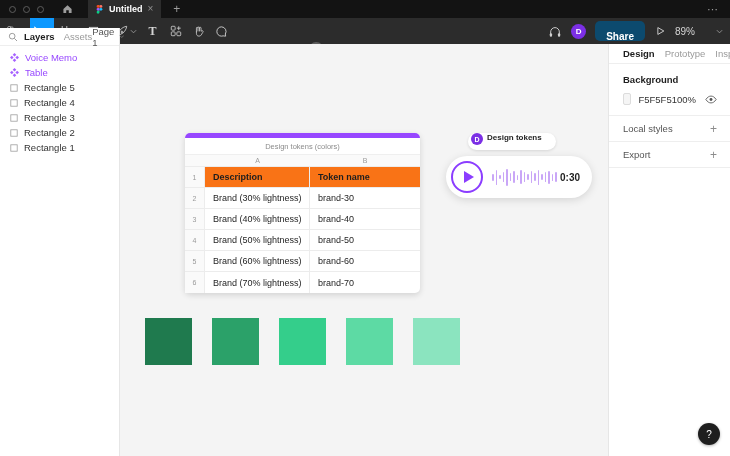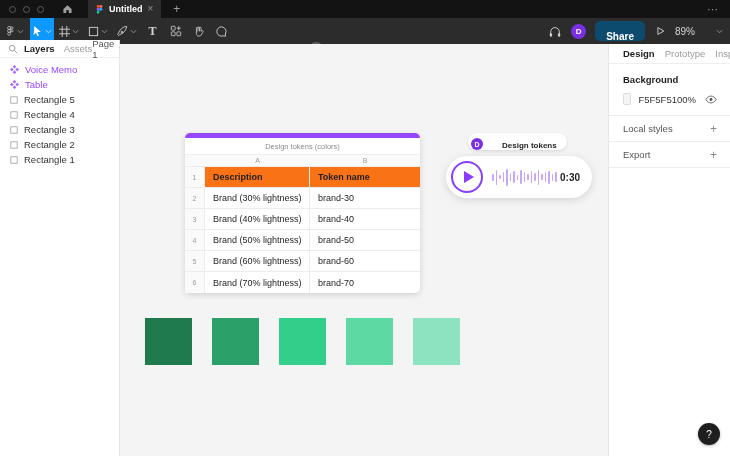--- a/index.html
+++ b/index.html
@@ -39,21 +39,21 @@
   .crumb-sep { color:#6f6f6f; font-size:10px; }
   .crumb-cur { color:#ffffff; font-size:10px; font-weight:bold; }
   .right-cluster { margin-left:auto; display:flex; align-items:center; gap:9px; padding-right:7px; }
   .user-avatar { width:15px; height:15px; border-radius:50%; background:#7b2fe5; color:#fff;
                  font-size:8px; font-weight:bold; display:flex; align-items:center; justify-content:center; }
   .share-btn { background:#0c4a6e; color:#fff; border:none; border-radius:5px; height:19px;
                padding:10px 11px; font-size:10px; font-weight:bold; font-family:inherit; }
   .zoom-ctl { display:flex; align-items:center; gap:21px; color:#d5d5d5; font-size:10px; }
 
   
-  .leftpanel { position:absolute; top:40px; left:0; bottom:0; width:120px; background:#fff;
+  .leftpanel { position:absolute; top:28px; left:0; bottom:0; width:120px; background:#fff;
                border-right:1px solid #e6e6e6; }
   .lp-top { height:18px; display:flex; align-items:center; padding:0 8px; border-bottom:1px solid #eeeeee; }
   .lp-top .search { color:#8c8c8c; margin-right:6px; display:flex; }
   .lp-tab { font-size:9.5px; }
   .lp-tab.active { color:#1e1e1e; font-weight:bold; }
   .lp-tab.idle { color:#9a9a9a; margin-left:9px; }
   .page-sel { margin-left:auto; color:#555; font-size:9.5px; display:flex; align-items:center; gap:3px; }
   .layers-list { padding-top:4px; }
   .layer-row { height:15px; display:flex; align-items:center; gap:6px; padding-left:10px; color:#333; }
   .layer-row.widget { color:#9747ff; }
@@ -95,22 +95,22 @@
             border-bottom:1px solid #ececec; }
   .tw-row:last-child { border-bottom:none; border-radius:0 0 5px 5px; }
   .tw-num { background:#fafafa; border-right:1px solid #ececec; display:flex; align-items:center;
             justify-content:center; font-size:7px; color:#9a9a9a; }
   .tw-cell { display:flex; align-items:center; padding-left:8px; font-size:9px; color:#1e1e1e; }
   .tw-cell-a { border-right:1px solid #ececec; }
   .tw-row-header { background:#f97316; }
   .tw-row-header .tw-cell { font-weight:bold; }
 
   .vm-label { position:absolute; left:348px; top:89px; height:17px; min-width:88px; background:#fff;
-              border-radius:9px; box-shadow:0 1px 3px rgba(0,0,0,.12); display:flex; align-items:flex-end;
-              padding:0 10px 0 3px; gap:19px; }
+              border-radius:9px; box-shadow:0 1px 3px rgba(0,0,0,.12); display:flex; align-items:flex-start;
+              padding:0 10px 0 3px; gap:4px; }
   .vm-label-avatar { width:12px; height:12px; border-radius:50%; background:#7b2fe5; color:#fff;
                      font-size:7px; font-weight:bold; display:flex; align-items:center; justify-content:center; }
   .vm-label-text { font-size:8px; font-weight:bold; color:#1e1e1e; white-space:nowrap; }
 
   .vm-player { position:absolute; left:326px; top:112px; width:146px; height:42px; background:#fff;
                border-radius:21px; box-shadow:0 2px 8px rgba(0,0,0,.13); display:flex; align-items:center;
                padding:0 12px 0 5px; }
   .vm-play { width:32px; height:32px; border-radius:50%; border:2px solid #8b3dff; background:#fff;
              display:flex; align-items:center; justify-content:center; flex:none; }
   .vm-play-tri { width:0; height:0; border-left:10px solid #8b3dff; border-top:6px solid transparent;

